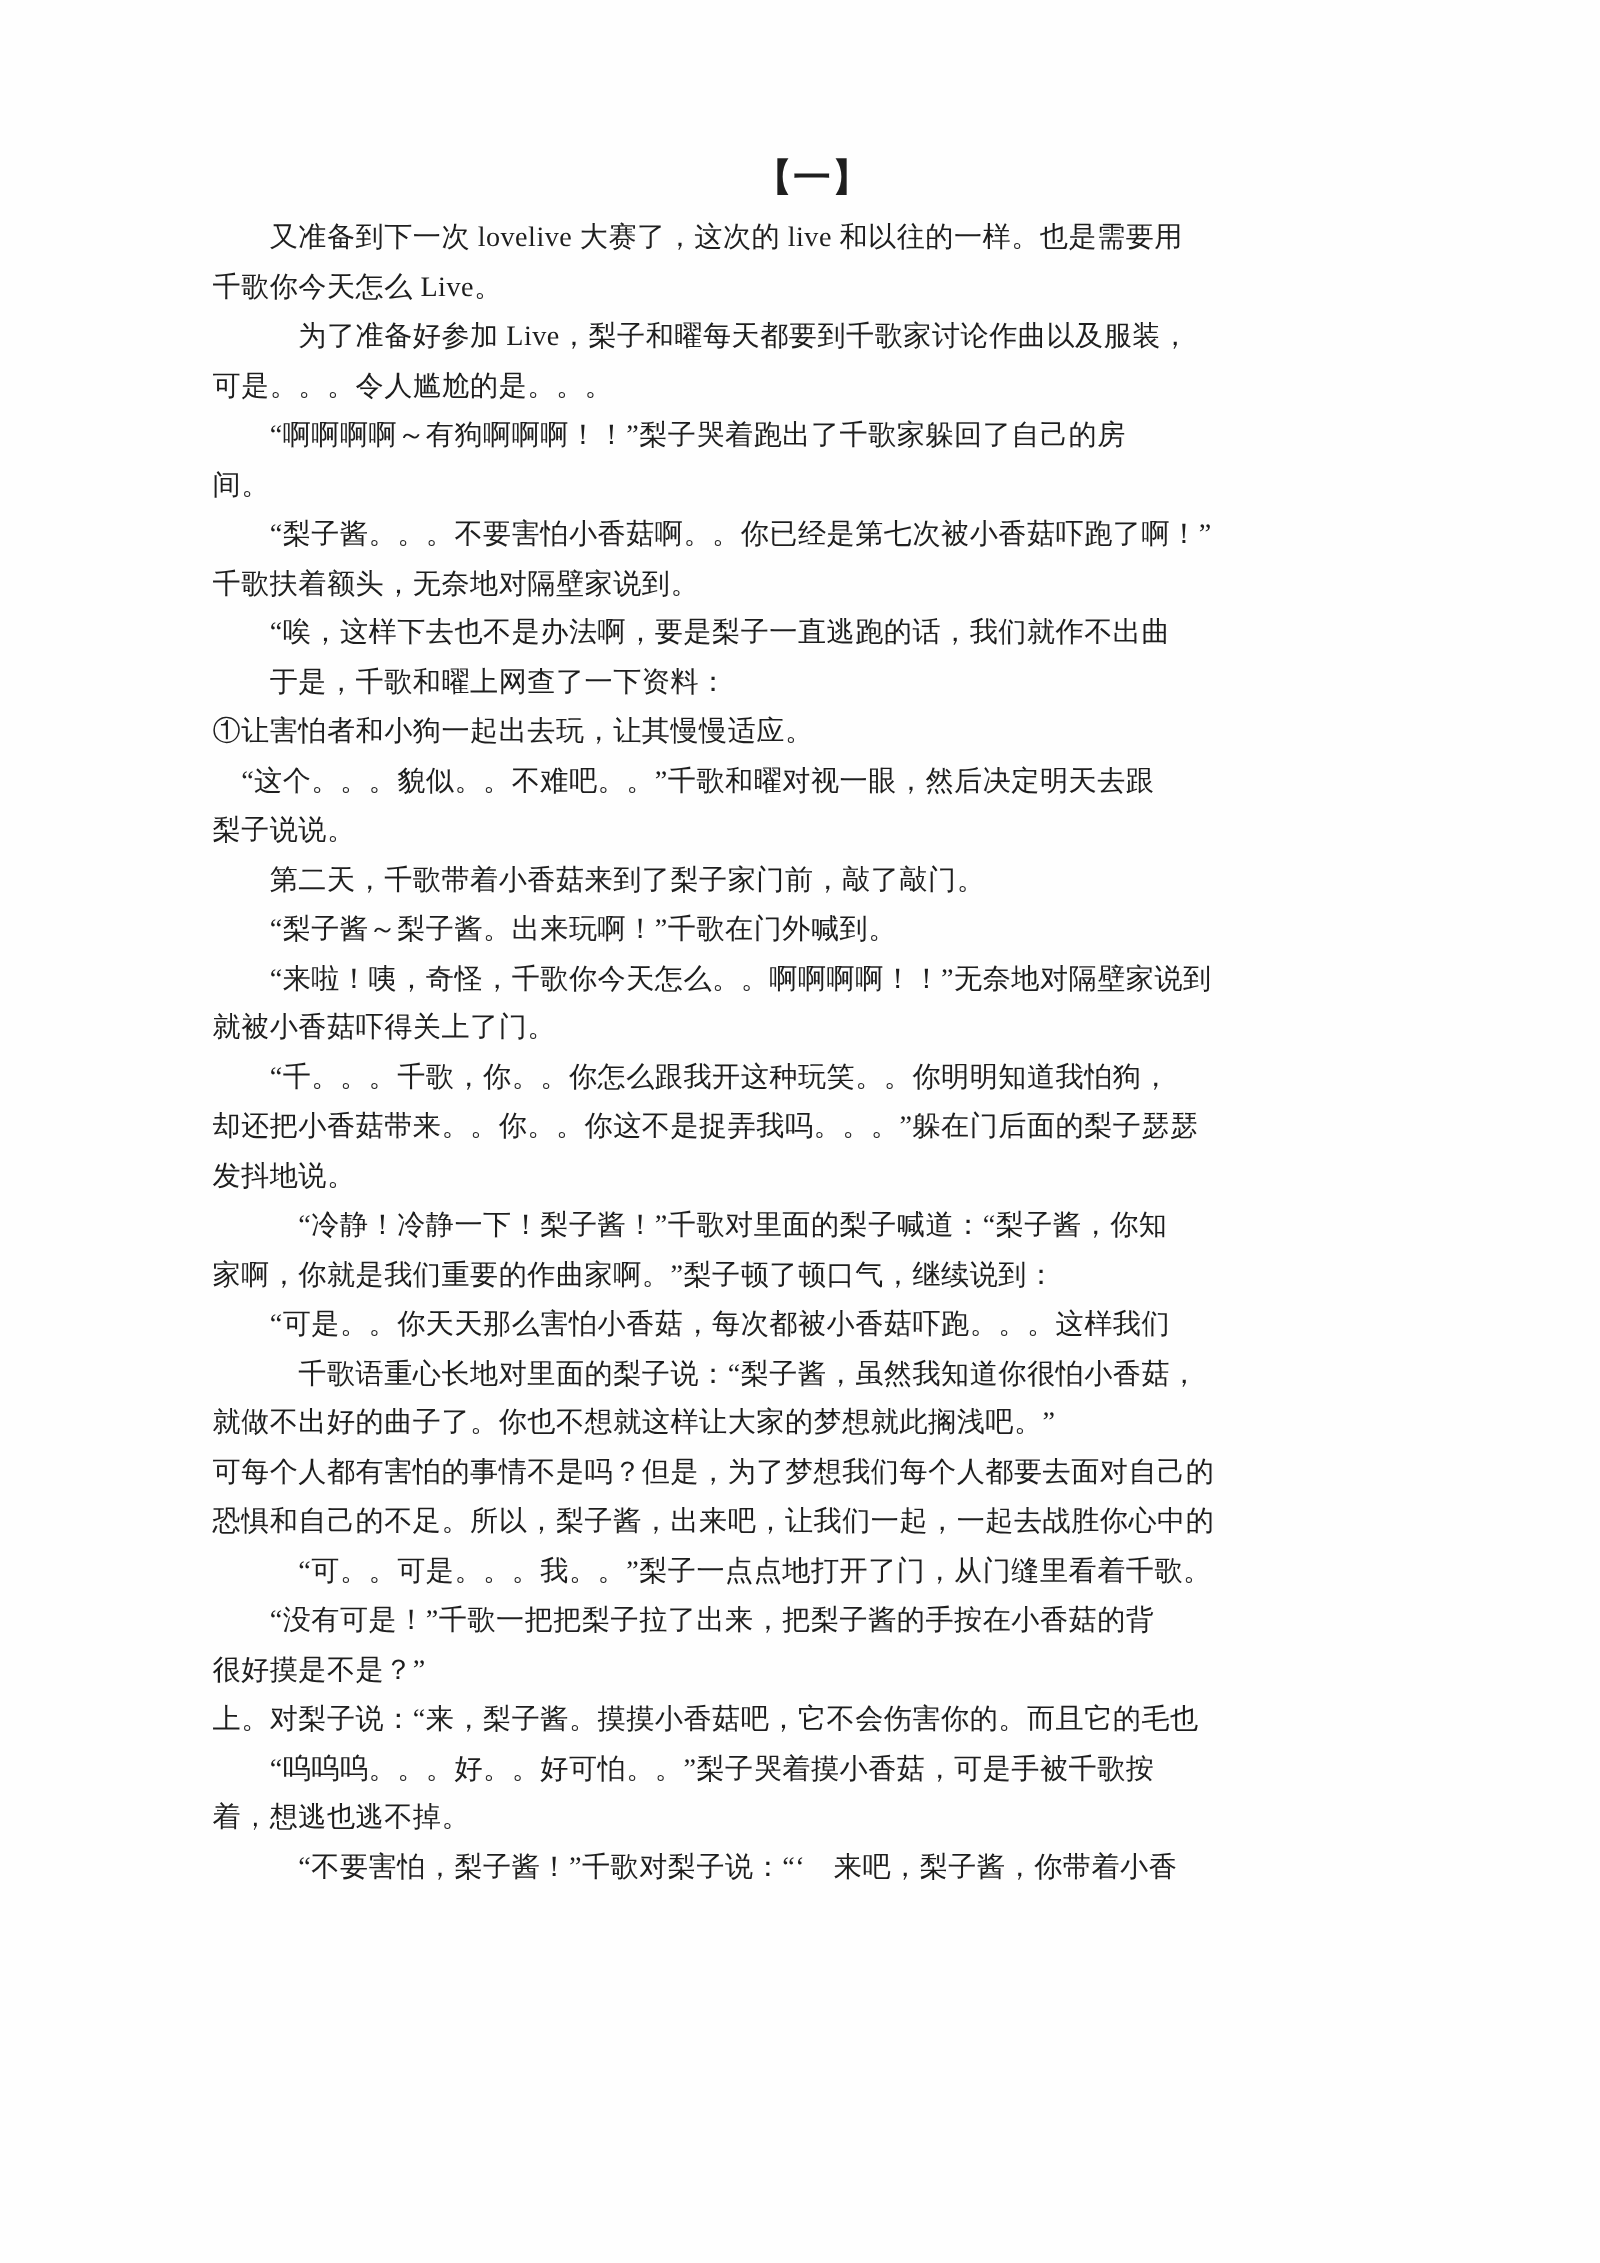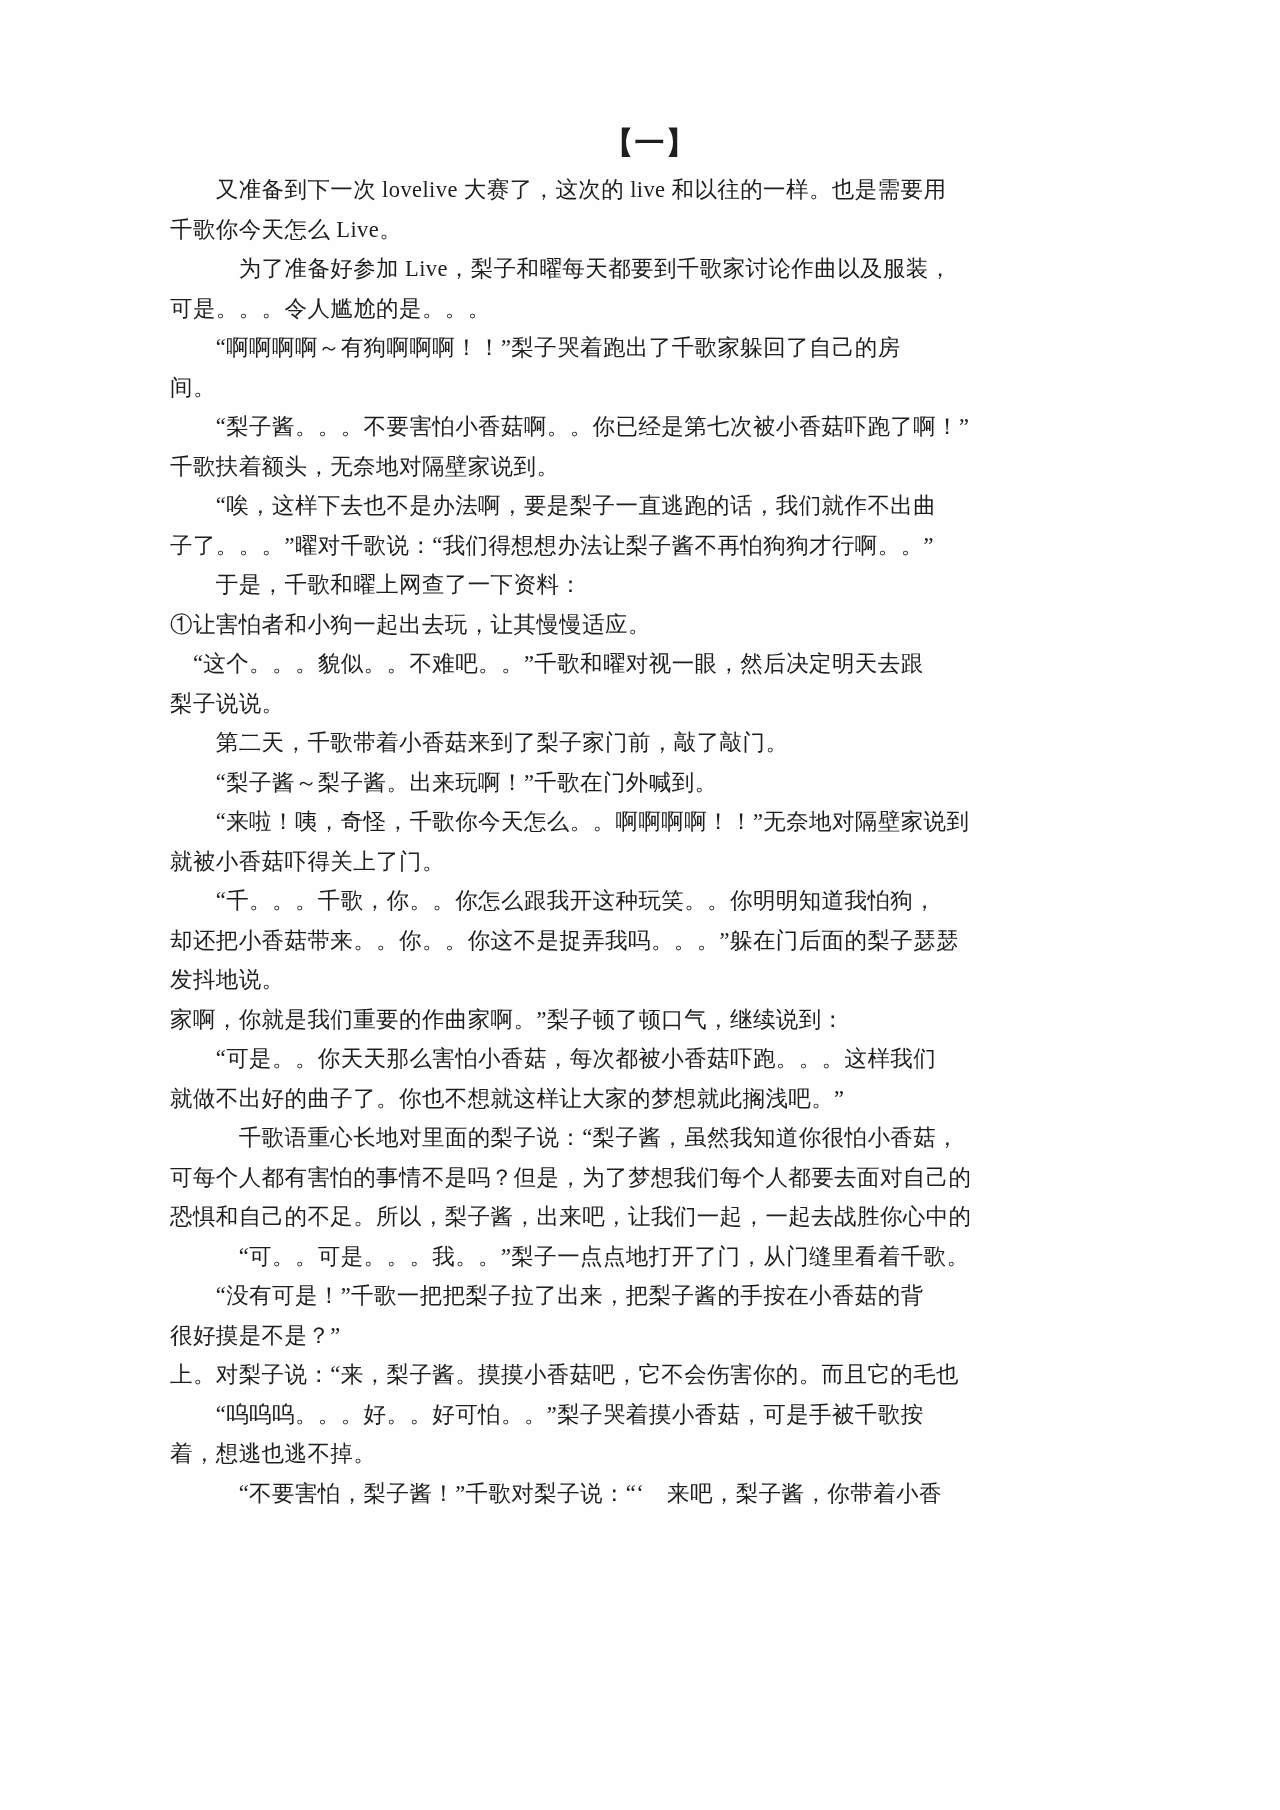--- a/index.html
+++ b/index.html
@@ -45,36 +45,36 @@
   <div class="body">
       <div class="text-line">　　又准备到下一次 lovelive 大赛了，这次的 live 和以往的一样。也是需要用</div>
       <div class="text-line">千歌你今天怎么 Live。</div>
       <div class="text-line">　　　为了准备好参加 Live，梨子和曜每天都要到千歌家讨论作曲以及服装，</div>
       <div class="text-line">可是。。。令人尴尬的是。。。</div>
       <div class="text-line">　　“啊啊啊啊～有狗啊啊啊！！”梨子哭着跑出了千歌家躲回了自己的房</div>
       <div class="text-line">间。</div>
       <div class="text-line">　　“梨子酱。。。不要害怕小香菇啊。。你已经是第七次被小香菇吓跑了啊！”</div>
       <div class="text-line">千歌扶着额头，无奈地对隔壁家说到。</div>
       <div class="text-line">　　“唉，这样下去也不是办法啊，要是梨子一直逃跑的话，我们就作不出曲</div>
-      <div class="text-line">子了。。。”曜对千歌说：“我们得想想办法让梨子酱不再怕狗狗才行啊。。”</div>
       <div class="text-line">　　于是，千歌和曜上网查了一下资料：</div>
       <div class="text-line">①让害怕者和小狗一起出去玩，让其慢慢适应。</div>
       <div class="text-line">　“这个。。。貌似。。不难吧。。”千歌和曜对视一眼，然后决定明天去跟</div>
       <div class="text-line">梨子说说。</div>
       <div class="text-line">　　第二天，千歌带着小香菇来到了梨子家门前，敲了敲门。</div>
       <div class="text-line">　　“梨子酱～梨子酱。出来玩啊！”千歌在门外喊到。</div>
       <div class="text-line">　　“来啦！咦，奇怪，千歌你今天怎么。。啊啊啊啊！！”无奈地对隔壁家说到</div>
       <div class="text-line">就被小香菇吓得关上了门。</div>
       <div class="text-line">　　“千。。。千歌，你。。你怎么跟我开这种玩笑。。你明明知道我怕狗，</div>
       <div class="text-line">却还把小香菇带来。。你。。你这不是捉弄我吗。。。”躲在门后面的梨子瑟瑟</div>
       <div class="text-line">发抖地说。</div>
+      <div class="text-line">　　　“冷静！冷静一下！梨子酱！”千歌对里面的梨子喊道：“梨子酱，你知</div>
       <div class="text-line">家啊，你就是我们重要的作曲家啊。”梨子顿了顿口气，继续说到：</div>
       <div class="text-line">　　“可是。。你天天那么害怕小香菇，每次都被小香菇吓跑。。。这样我们</div>
+      <div class="text-line">　　　千歌语重心长地对里面的梨子说：“梨子酱，虽然我知道你很怕小香菇，</div>
       <div class="text-line">就做不出好的曲子了。你也不想就这样让大家的梦想就此搁浅吧。”</div>
-      <div class="text-line">　　　千歌语重心长地对里面的梨子说：“梨子酱，虽然我知道你很怕小香菇，</div>
       <div class="text-line">可每个人都有害怕的事情不是吗？但是，为了梦想我们每个人都要去面对自己的</div>
       <div class="text-line">恐惧和自己的不足。所以，梨子酱，出来吧，让我们一起，一起去战胜你心中的</div>
       <div class="text-line">　　　“可。。可是。。。我。。”梨子一点点地打开了门，从门缝里看着千歌。</div>
       <div class="text-line">　　“没有可是！”千歌一把把梨子拉了出来，把梨子酱的手按在小香菇的背</div>
       <div class="text-line">很好摸是不是？”</div>
       <div class="text-line">上。对梨子说：“来，梨子酱。摸摸小香菇吧，它不会伤害你的。而且它的毛也</div>
       <div class="text-line">　　“呜呜呜。。。好。。好可怕。。”梨子哭着摸小香菇，可是手被千歌按</div>
       <div class="text-line">着，想逃也逃不掉。</div>
       <div class="text-line">　　　“不要害怕，梨子酱！”千歌对梨子说：“‘　来吧，梨子酱，你带着小香</div>
     </div>

